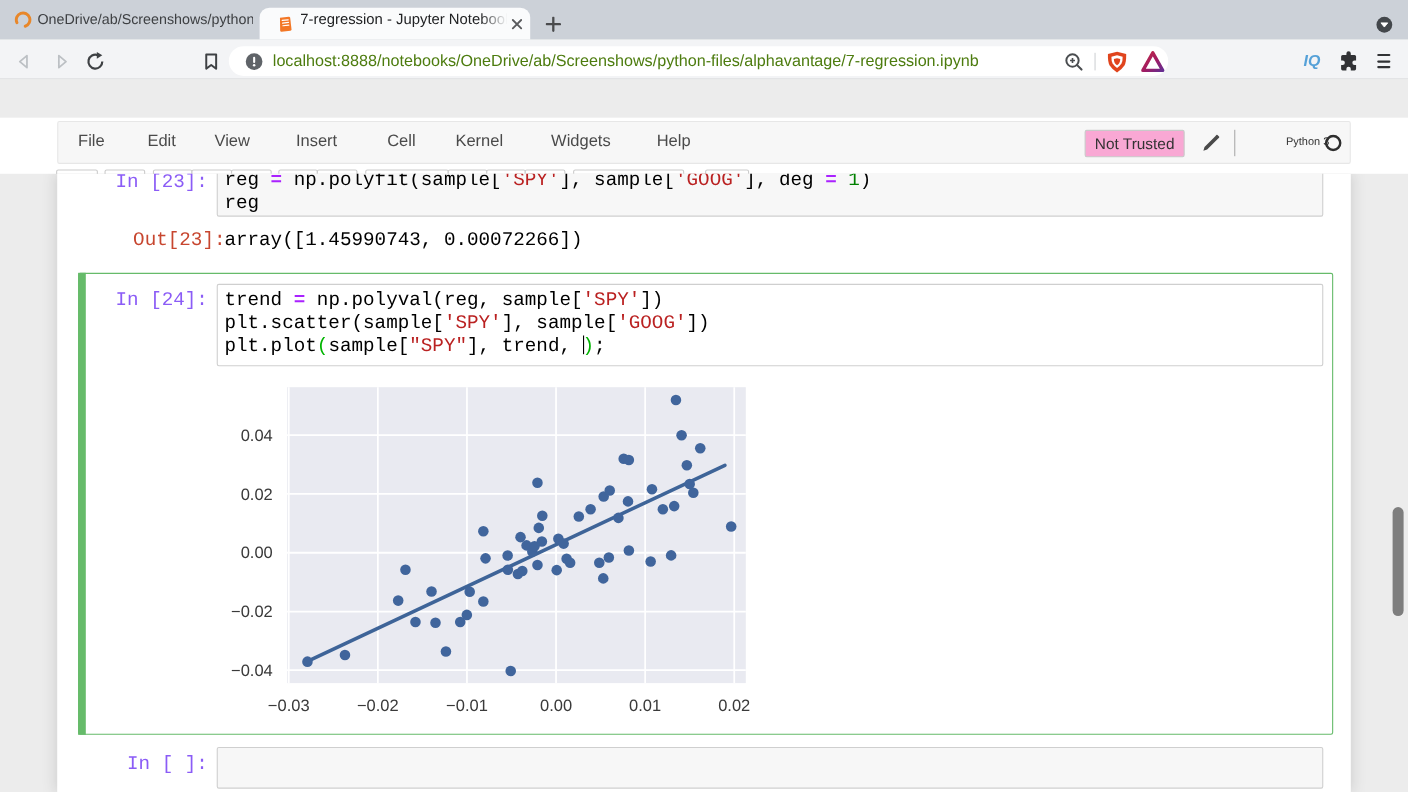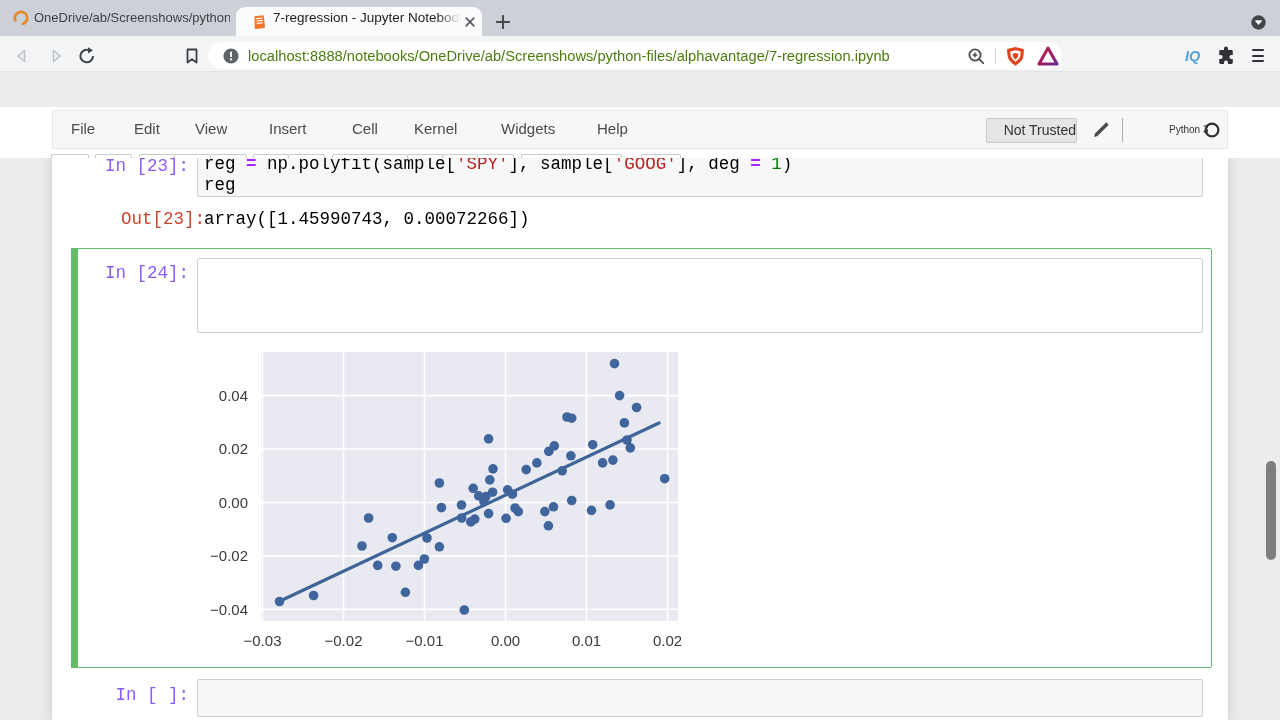--- a/index.html
+++ b/index.html
@@ -125,22 +125,22 @@
     <div class="abs" style="left:52px; top:3px; width:1176px; height:39px;">
       <div class="menuitem" style="left:19px;">File</div>
       <div class="menuitem" style="left:82px;">Edit</div>
       <div class="menuitem" style="left:143px;">View</div>
       <div class="menuitem" style="left:217px;">Insert</div>
       <div class="menuitem" style="left:300px;">Cell</div>
       <div class="menuitem" style="left:362px;">Kernel</div>
       <div class="menuitem" style="left:449px;">Widgets</div>
       <div class="menuitem" style="left:545px;">Help</div>
     </div>
-    <div class="abs" style="left:986px; top:11px; width:91px; height:25px; background:#e5e5e5;
-        border:1px solid #C9C9C9; border-radius:2px; text-align:right; font-size:14px;
+    <div class="abs" style="left:986px; top:11px; width:91px; height:25px; background:#f9a8d4;
+        border:1px solid #C9C9C9; border-radius:2px; text-align:center; font-size:14px;
         color:#333; line-height:23px;">Not Trusted</div>
     <svg class="abs" style="left:1092px; top:14px;" width="18" height="18" viewBox="0 0 18 18">
       <path d="M2 16 L3 12.6 L12.6 3 L15 5.4 L5.4 15 Z M12.6 3 L13.8 1.8 Q14.3 1.3 14.8 1.8 L16.2 3.2 Q16.7 3.7 16.2 4.2 L15 5.4" fill="#4A4A4A"></path>
     </svg>
     <div class="abs" style="left:1122px; top:11px; width:1px; height:24px; background:#ABABAB;"></div>
     <div class="abs" style="left:1169px; top:0; font-size:10px; color:#333; line-height:46px;">Python 3</div>
     <svg class="abs" style="left:1204px; top:15px;" width="16" height="16" viewBox="0 0 16 16">
       <circle cx="8" cy="8" r="6.4" fill="none" stroke="#2E2E2E" stroke-width="2.2"></circle>
     </svg>
 
@@ -217,20 +217,23 @@
     <div class="abs mono" style="left:204px; top:-4px;">reg <span class="op">=</span> np.polyfit(sample[<span class="str">'SPY'</span>], sample[<span class="str">'GOOG'</span>], deg <span class="op">=</span> <span class="num">1</span>)
 reg</div>
 
     <div class="abs mono prompt-out" style="left:105px; top:51px;margin-left:16px;">Out[23]:</div>
     <div class="abs mono" style="left:204px; top:51px;">array([1.45990743, 0.00072266])</div>
 
     <div class="abs" style="left:71px; top:90px; width:1141px; height:420px; border:1.5px solid #66BB6A; border-radius:2px; background:#FFFFFF;"></div>
     <div class="abs" style="left:71px; top:90px; width:7px; height:420px; background:#66BB6A;"></div>
     <div class="abs mono prompt-in" style="left:105px; top:105px;">In [24]:</div>
     <div class="abs" style="left:197px; top:100px; width:1006px; height:75px; background:#FFFFFF; border:1px solid #CFCFCF; border-radius:2px;"></div>
+    <div class="abs mono" style="left:204px; top:105px;">trend <span class="op">=</span> np.polyval(reg, sample[<span class="str">'SPY'</span>])
+plt.scatter(sample[<span class="str">'SPY'</span>], sample[<span class="str">'GOOG'</span>])
+plt.plot<span class="mb">(</span>sample[<span class="str">"SPY"</span>], trend, <span class="kur"></span><span class="mb">)</span>;</div>
 
     <svg class="abs" style="left:200px; top:187px;" width="500" height="316" viewBox="0 0 500 316">
       <rect x="61" y="7" width="417" height="269" fill="#E9EAF1"></rect>
       <g stroke="#FFFFFF" stroke-width="1.6">
         <line x1="62.5" y1="7" x2="62.5" y2="276"></line>
         <line x1="143.5" y1="7" x2="143.5" y2="276"></line>
         <line x1="224.5" y1="7" x2="224.5" y2="276"></line>
         <line x1="305.5" y1="7" x2="305.5" y2="276"></line>
         <line x1="386.5" y1="7" x2="386.5" y2="276"></line>
         <line x1="467.5" y1="7" x2="467.5" y2="276"></line>

